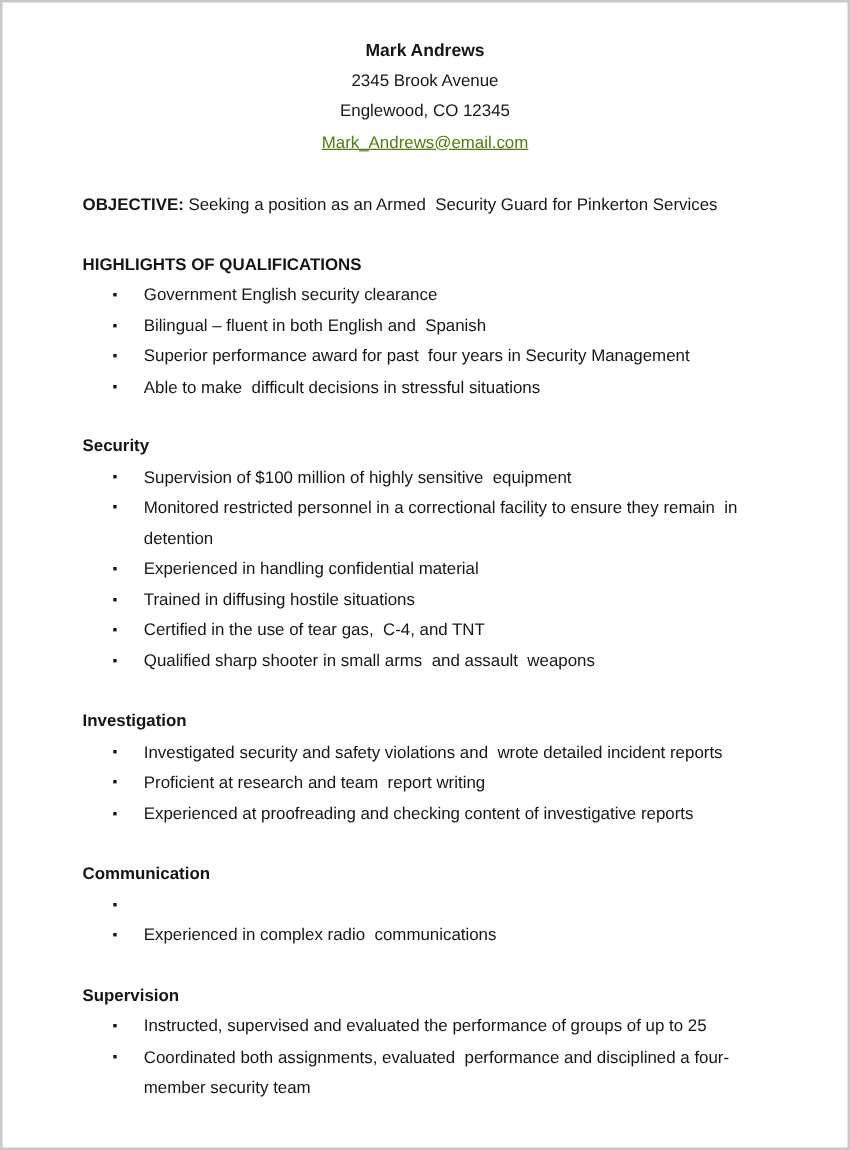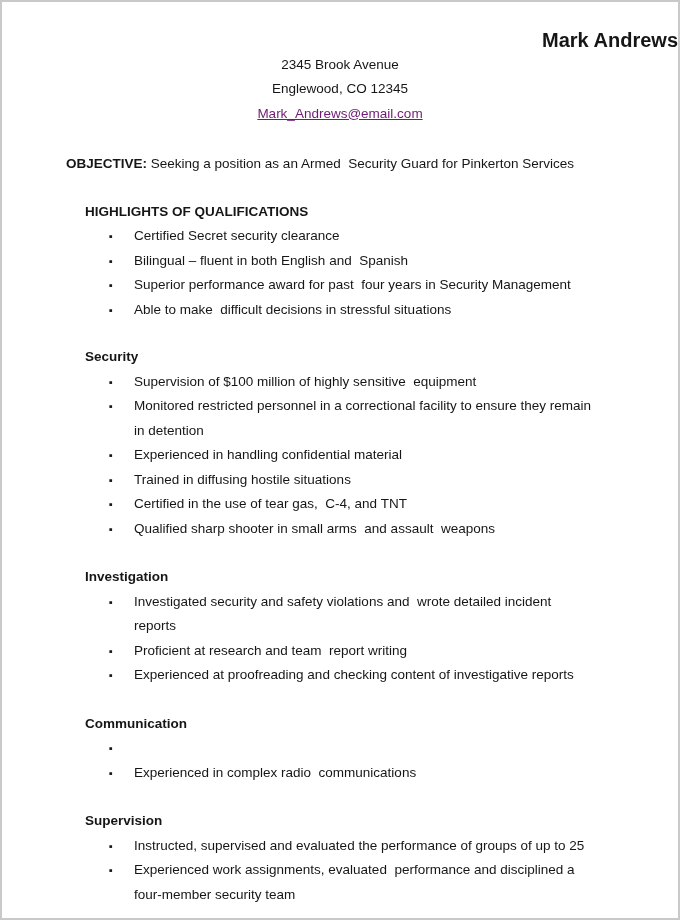--- a/index.html
+++ b/index.html
@@ -12,34 +12,34 @@
     font-family: "Liberation Sans", "DejaVu Sans", sans-serif;
     font-size: 13.5px;
     color: #161616;
     line-height: 24.5px;
     overflow: hidden;
   }
   .header {
     padding-top: 26px;
     text-align: center;
   }
-  .name { font-weight: bold; font-size: 20px; text-align: right; }
+  .name { font-weight: bold; font-size: 14px; }
   .email {
-    color: #701a75;
+    color: #4d7c0f;
     text-decoration: underline;
     cursor: pointer;
   }
   .content {
     padding-left: 64px;
     padding-right: 86px;
   }
   .objective { margin: 26px 0 0 0; }
   .objective strong { font-weight: bold; }
   .objective .obj-text { white-space: pre-wrap; }
-  .section { margin-top: 23px; margin-left: 19px; }
+  .section { margin-top: 23px; }
   h2, h3 {
     margin: 0;
     font-size: 13.5px;
     font-weight: bold;
     line-height: 24.5px;
   }
   ul { margin: 0; padding: 0; list-style: none; }
   li { display: flex; line-height: 24.5px; }
   .bullet {
     flex: none;
@@ -64,21 +64,21 @@
 
   <div class="content">
 
     <p class="objective"><strong>OBJECTIVE:</strong> <span class="obj-text">Seeking a position as an Armed  Security Guard for Pinkerton Services</span></p>
 
     <div class="section">
       <h2>HIGHLIGHTS OF QUALIFICATIONS</h2>
       <ul>
         <li>
             <span class="bullet">▪</span>
-            <span class="li-text">Certified Secret security clearance</span>
+            <span class="li-text">Government English security clearance</span>
           </li>
         <li>
             <span class="bullet">▪</span>
             <span class="li-text">Bilingual – fluent in both English and  Spanish</span>
           </li>
         <li>
             <span class="bullet">▪</span>
             <span class="li-text">Superior performance award for past  four years in Security Management</span>
           </li>
         <li>
@@ -153,20 +153,20 @@
 
       <div class="group">
         <h3>Supervision</h3>
         <ul>
           <li>
               <span class="bullet">▪</span>
               <span class="li-text">Instructed, supervised and evaluated the performance of groups of up to 25</span>
             </li>
           <li>
               <span class="bullet">▪</span>
-              <span class="li-text">Experienced work assignments, evaluated  performance and disciplined a four-member security team</span>
+              <span class="li-text">Coordinated both assignments, evaluated  performance and disciplined a four-member security team</span>
             </li>
         </ul>
       </div>
 
     </div>
   </div>
 </div>
 
 </body></html>

